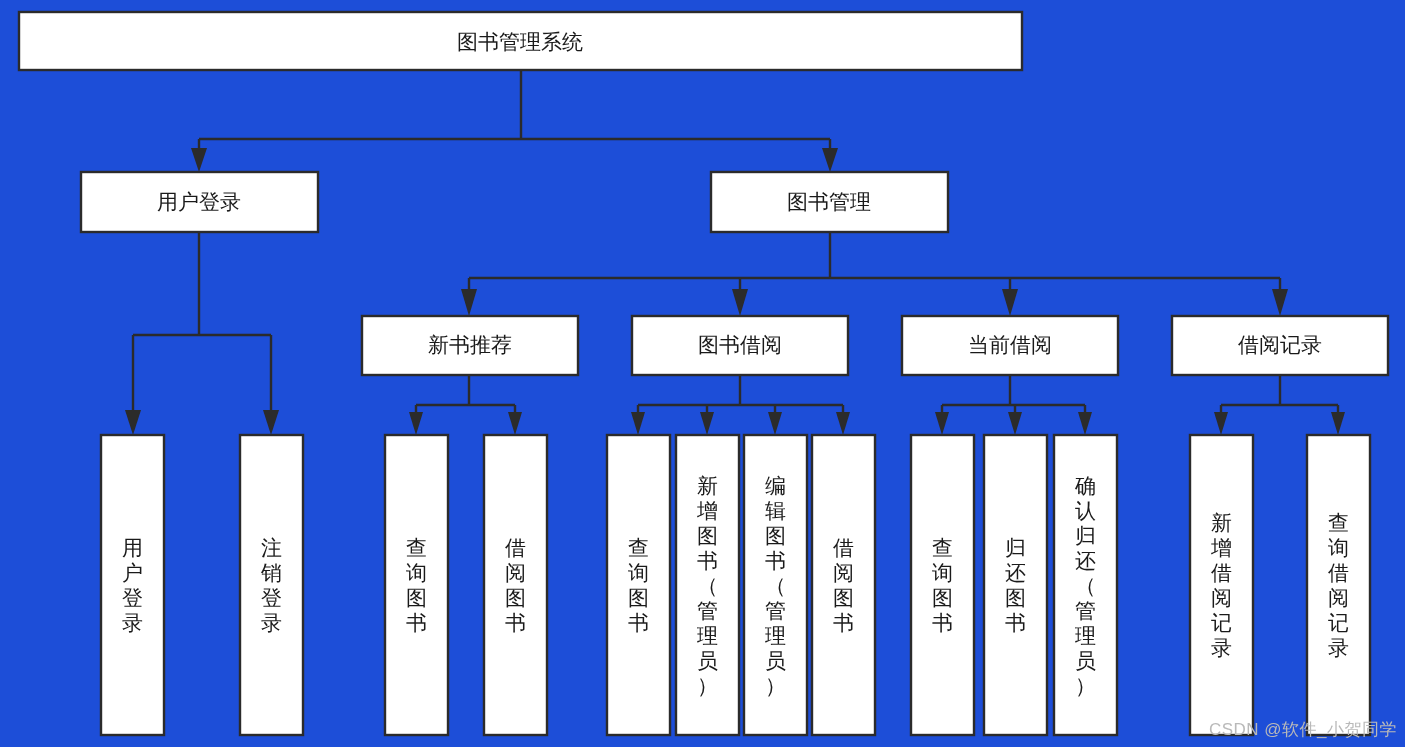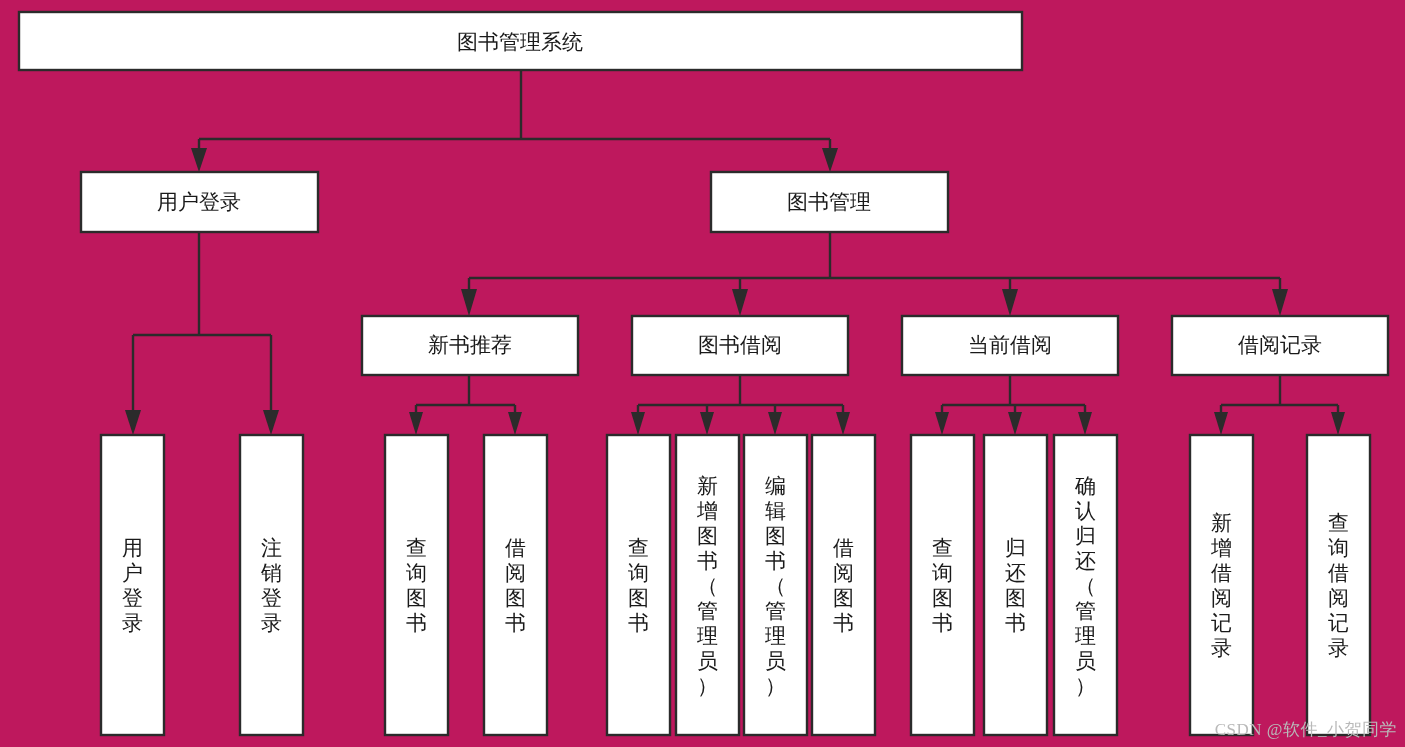--- a/index.html
+++ b/index.html
@@ -10,21 +10,21 @@
   body {
     width: 1405px;
     height: 747px;
     font-family: "Liberation Sans", "DejaVu Sans", sans-serif;
     overflow: hidden;
   }
   #diagram-root {
     position: relative;
     width: 1405px;
     height: 747px;
-    background: #be185d;
+    background: #1d4ed8;
   }
   svg#tree-svg {
     position: absolute;
     left: 0;
     top: 0;
     width: 1405px;
     height: 747px;
     display: block;
   }
   .node-box {
@@ -52,21 +52,21 @@
   .node-label-v {
     font-family: "Liberation Sans", "DejaVu Sans", sans-serif;
     font-size: 21px;
     fill: #1a1a1a;
     text-anchor: middle;
   }
   .watermark {
     position: absolute;
     right: 8px;
     bottom: 6px;
-    font-family: Liberation Serif, serif;
+    font-family: Liberation Sans, sans-serif;
     font-size: 17px;
     color: #b9b9b9;
     letter-spacing: 0.5px;
     white-space: nowrap;
     user-select: none;
   }
 </style>
 </head>
 <body>
 

